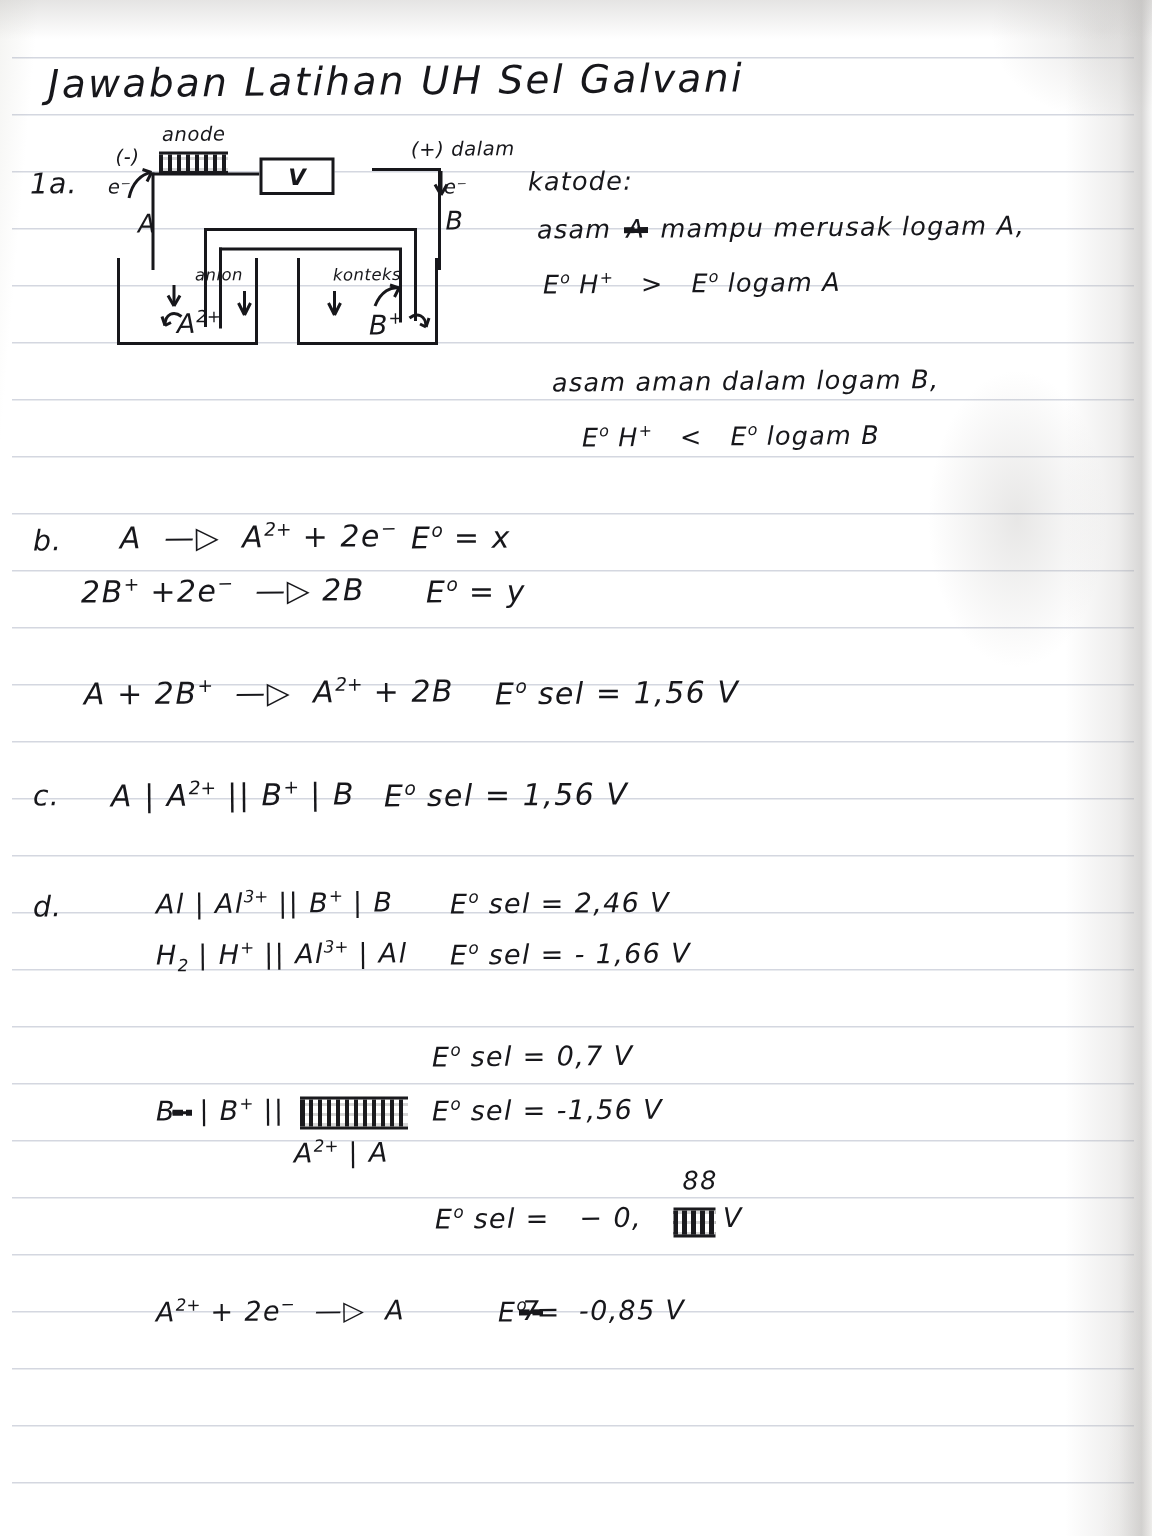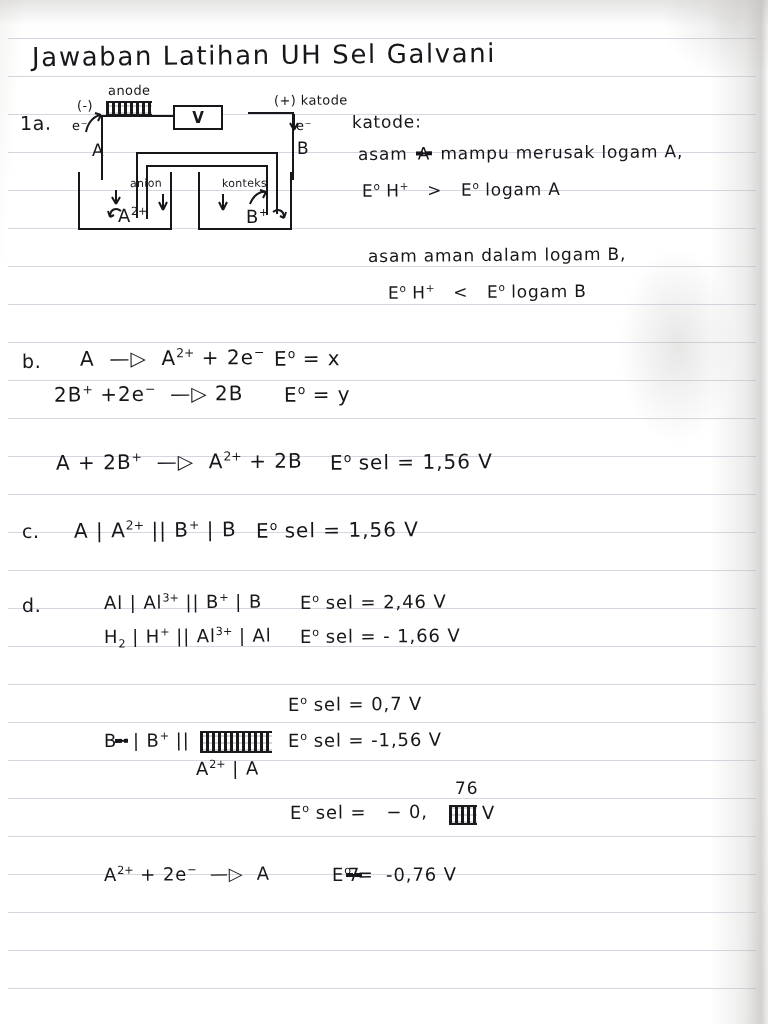--- a/index.html
+++ b/index.html
@@ -9,20 +9,21 @@
   }
   body {
     font-family: "DejaVu Sans", sans-serif;
   }
   #page {
     position: relative;
     width: 768px;
     height: 1024px;
     overflow: hidden;
     background: #0f766e;
+    font-style: italic;
   }
 
   
   .paper-bg {
     position: absolute;
     inset: 0;
     background:
       linear-gradient(95deg, #f4f4f2 0px, #ffffff 26px, #ffffff 96%, #f2f1ef 100%);
   }
   .rules {
@@ -186,21 +187,21 @@
 
   
   <div class="ink hw marker" style="left:20px; top:112px;">1a.</div>
 
   
   <div class="dg" style="left:0; top:0; width:340px; height:250px;">
 
     <div class="ink hw lbl" style="left:108px; top:83px;">anode</div>
     <div class="ink hw lbl" style="left:77px; top:98px;">(-)</div>
     <div class="blackout" style="left:106px; top:101px; width:46px; height:11px;"></div>
-    <div class="ink hw lbl" style="left:274px; top:93px;">(+) katode</div>
+    <div class="ink hw lbl" style="left:274px; top:93px;">(+) dalam</div>
 
     <div class="ink hw lbl" style="left:72px; top:118px;">e⁻</div>
     <div class="ink hw lbl" style="left:296px; top:118px;">e⁻</div>
 
     <svg class="arrow-svg" style="left:82px; top:110px;" width="24" height="26">
       <path d="M4,22 C6,12 12,6 19,5" stroke="#17171b" stroke-width="2" fill="none"></path>
       <path d="M19,5 L13,3 M19,5 L16,11" stroke="#17171b" stroke-width="2" fill="none"></path>
     </svg>
     <svg class="arrow-svg" style="left:288px; top:112px;" width="14" height="22">
       <path d="M6,2 L6,17" stroke="#17171b" stroke-width="2" fill="none"></path>
@@ -357,25 +358,25 @@
     <span>-1,56 V</span>
   </div>
   <div class="ink hw eq-sm" style="left:196px; top:758px;">
     A<sup>2+</sup> | A
   </div>
 
   
   <div class="ink hw eq-sm" style="left:290px; top:802px;">
     E<sup>o</sup> sel = &nbsp; − 0,
   </div>
-  <div class="ink hw eq-sm" style="left:455px; top:778px; font-size:17px;">76</div>
+  <div class="ink hw eq-sm" style="left:455px; top:778px; font-size:17px;">88</div>
   <div class="blackout" style="left:449px; top:805px; width:28px; height:16px;"></div>
   <div class="ink hw eq-sm" style="left:482px; top:802px;">V</div>
 
   
   <div class="ink hw eq-sm" style="left:104px; top:864px;">
     A<sup>2+</sup> + 2e<sup>−</sup> &nbsp;—▷&nbsp; A
   </div>
   <div class="ink hw eq-sm" style="left:288px; top:864px;margin-left:44px;">E<sup>o</sup> =</div>
   <div class="ink hw eq-sm strike-scribble" style="left:348px; top:864px;">7</div>
-  <div class="ink hw eq-sm" style="left:386px; top:864px;">-0,76 V</div>
+  <div class="ink hw eq-sm" style="left:386px; top:864px;">-0,85 V</div>
 
 </div>
 
 </body></html>

